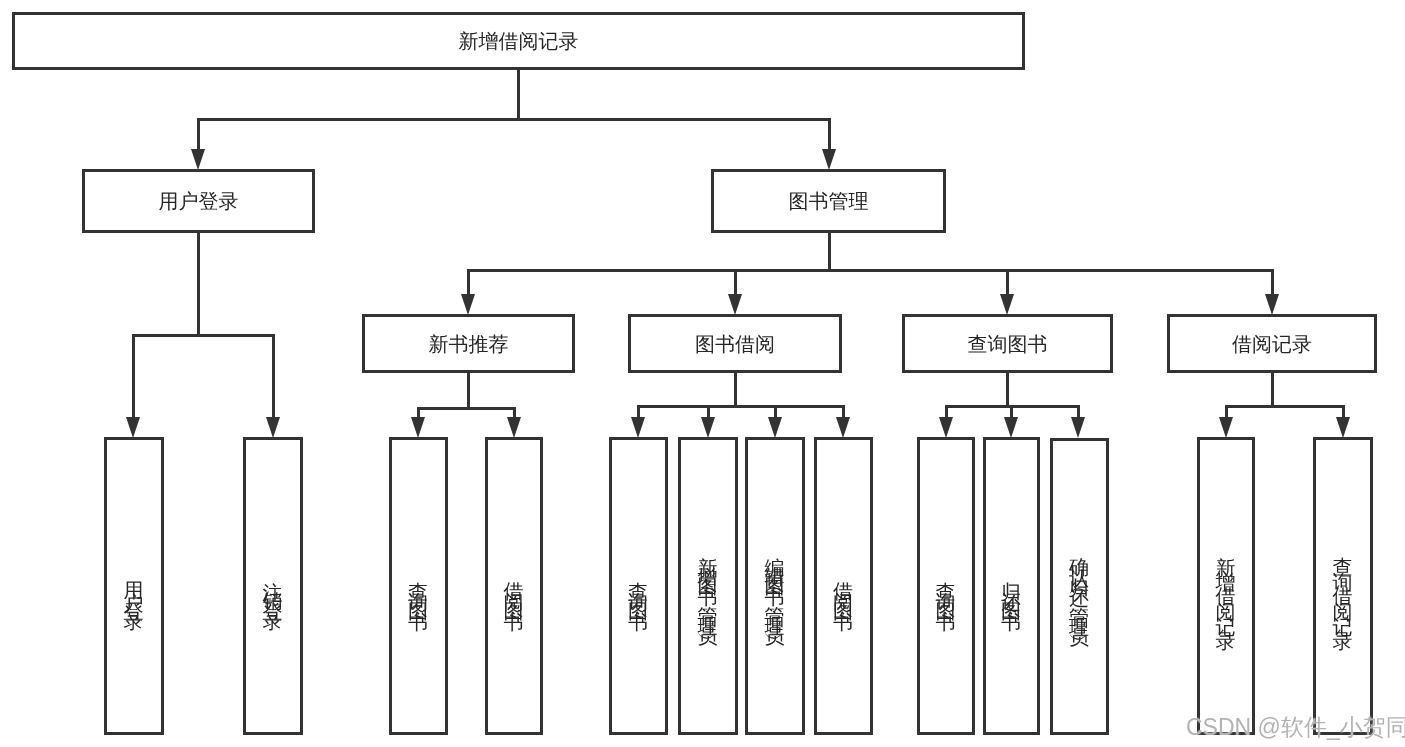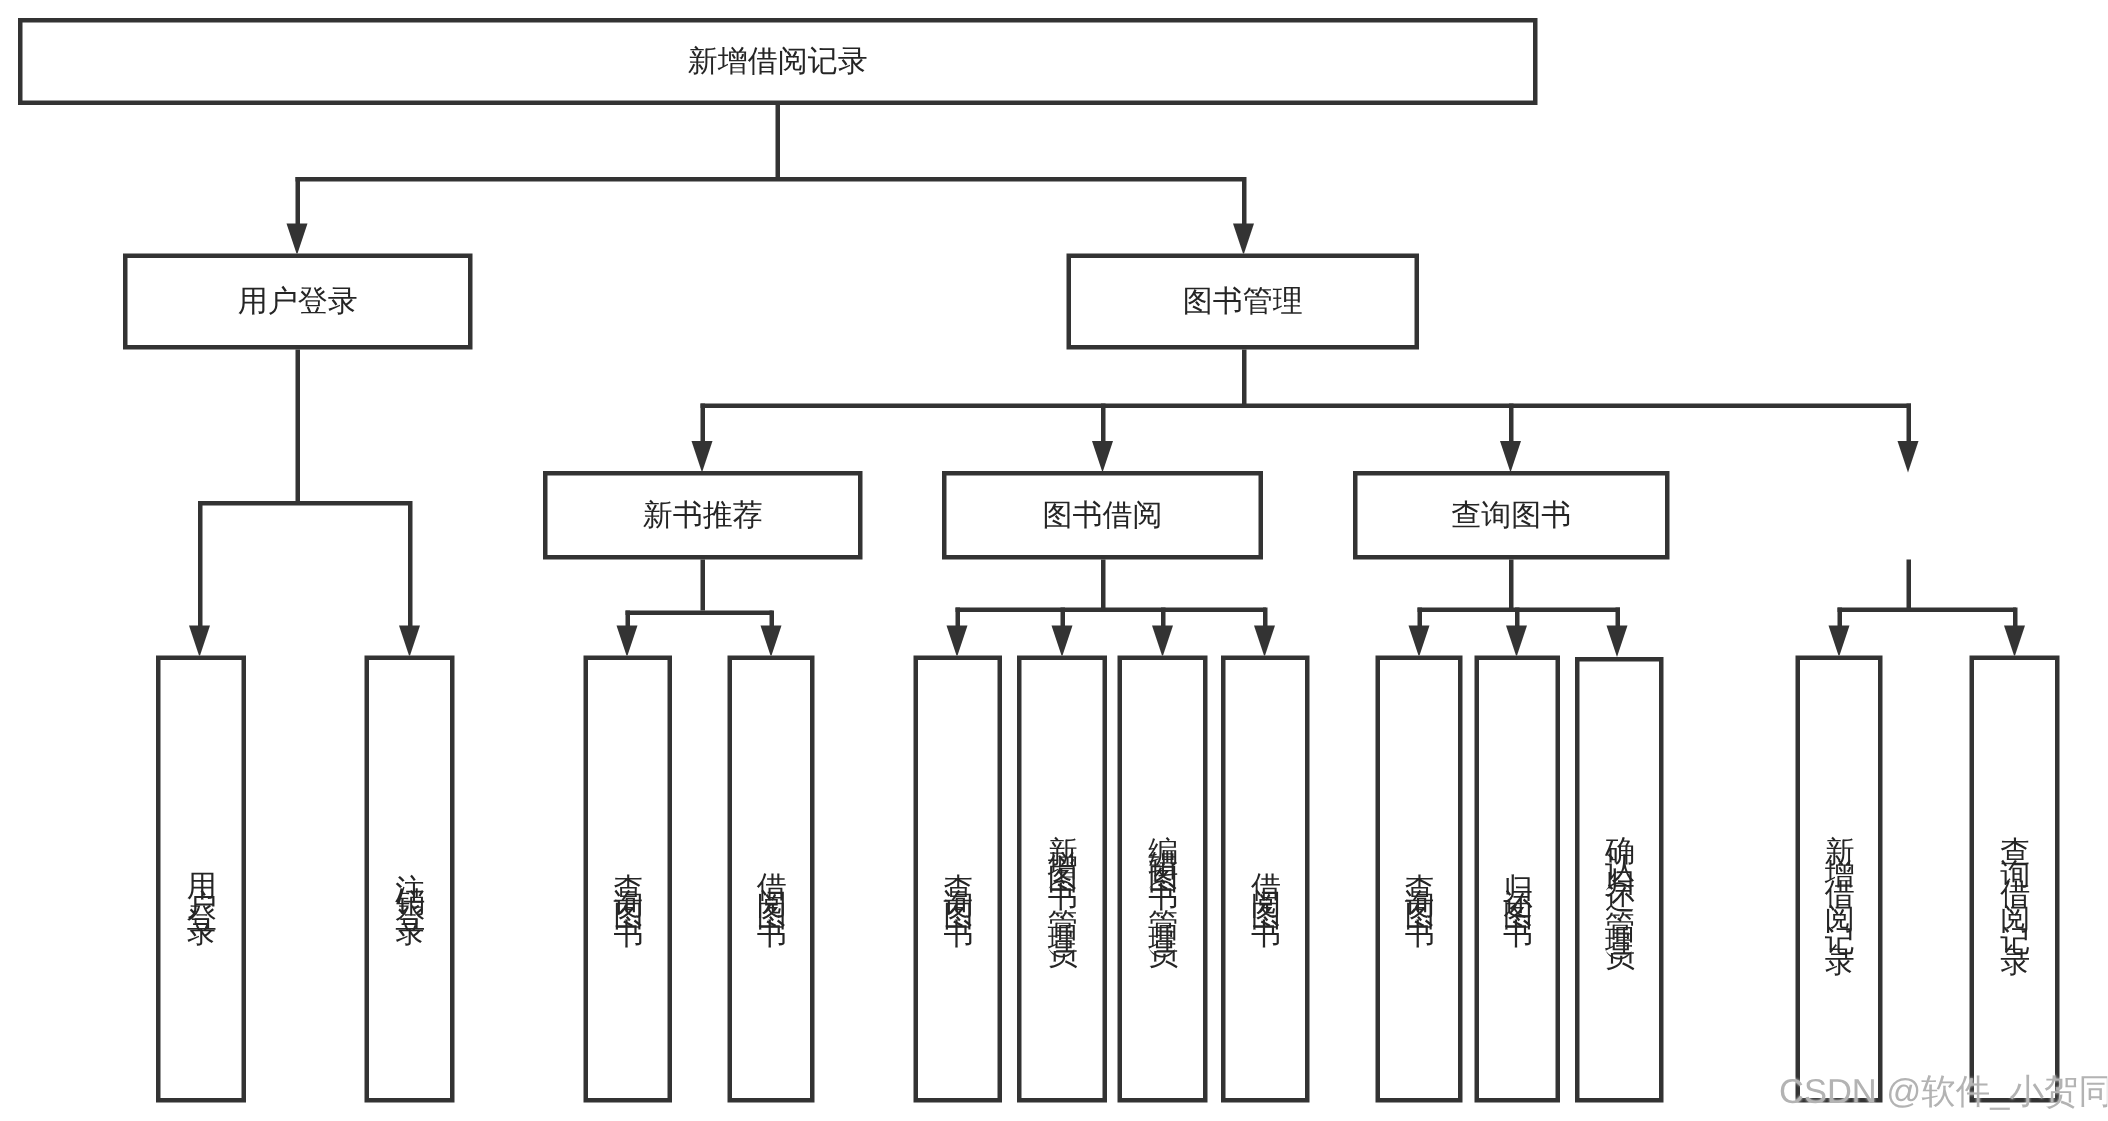--- a/index.html
+++ b/index.html
@@ -104,20 +104,23 @@
 
   <div class="box" style="left:362px;top:314px;width:213px;height:59px">
     <span>新书推荐</span>
   </div>
   <div class="box" style="left:628px;top:314px;width:214px;height:59px">
     <span>图书借阅</span>
   </div>
   <div class="box" style="left:902px;top:314px;width:211px;height:59px">
     <span>查询图书</span>
   </div>
+  <div class="box" style="left:1167px;top:314px;width:210px;height:59px">
+    <span>借阅记录</span>
+  </div>
 
   <div class="vline" style="left:467px;top:373px;height:34px"></div>
   <div class="hline" style="left:417px;top:407px;width:98px"></div>
   <div class="vline" style="left:417px;top:407px;height:11px"></div>
   <div class="arrow" style="left:411px;top:417px"></div>
   <div class="vline" style="left:513px;top:407px;height:11px"></div>
   <div class="arrow" style="left:507px;top:417px"></div>
 
   <div class="vline" style="left:734px;top:373px;height:34px"></div>
   <div class="hline" style="left:637px;top:405px;width:207px"></div>

